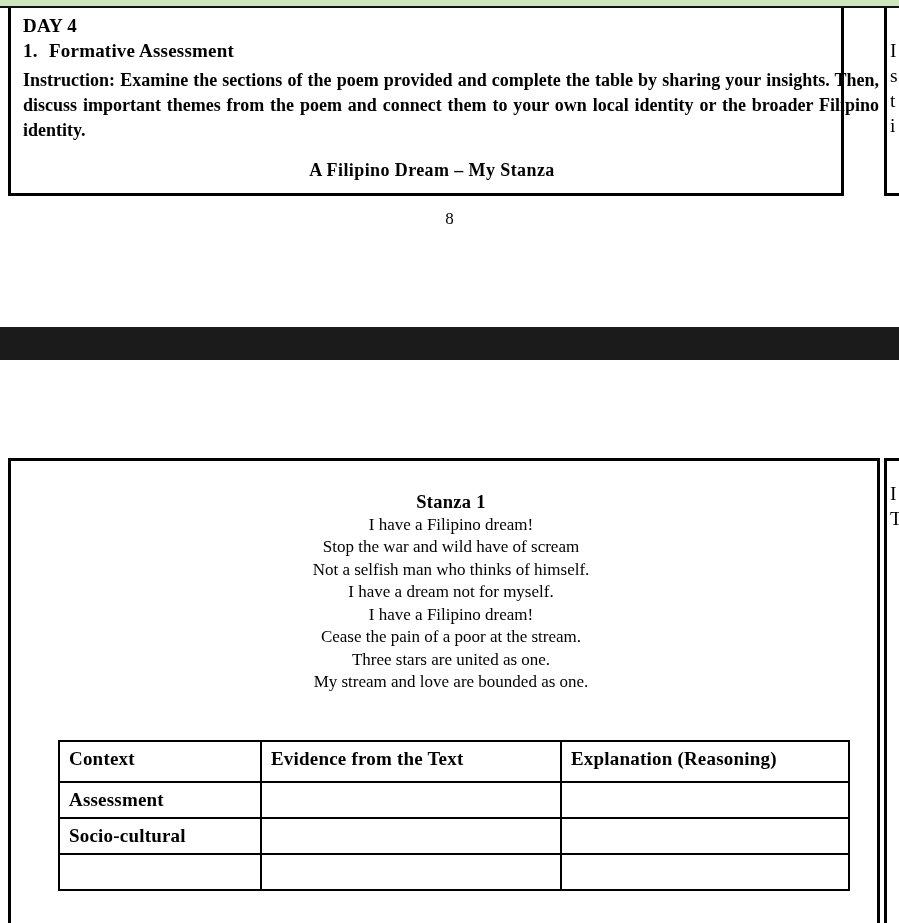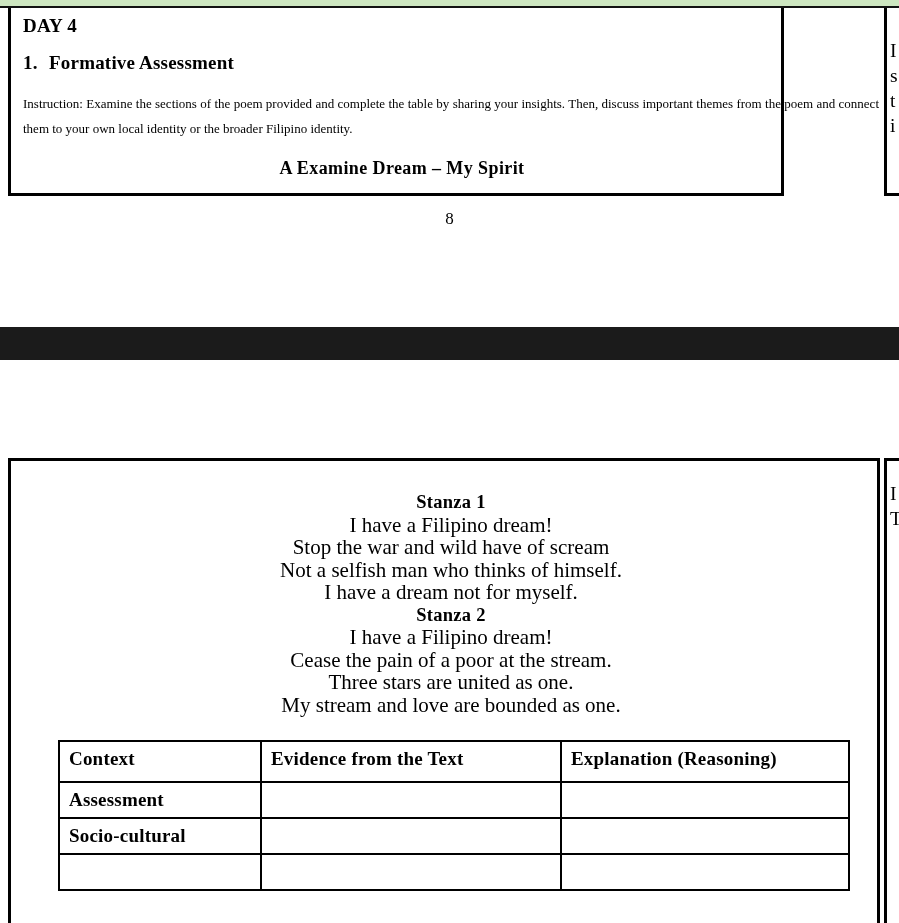--- a/index.html
+++ b/index.html
@@ -39,54 +39,54 @@
     position: absolute;
     left: 0;
     top: 8px;
     width: 899px;
     height: 190px;
   }
   .page1-cell {
     position: absolute;
     left: 8px;
     top: 0;
-    width: 776px;
+    width: 836px;
     height: 188px;
     border-left: 3px solid #000;
     border-bottom: 3px solid #000;
     border-right: 3px solid #000;
     box-sizing: border-box;
     background: #fff;
     padding: 6px 0 0 12px;
   }
   .day-label {
     font-family: "Liberation Serif", "DejaVu Serif", serif;
     font-weight: bold;
     font-size: 19px;
     line-height: 24px;
     letter-spacing: 0.2px;
   }
   .fa-heading {
     font-weight: bold;
     font-size: 19px;
     line-height: 25px;
     letter-spacing: 0.2px;
-    margin-top: 12px;
   }
   .fa-heading .num {
     display: inline-block;
     width: 26px;
   }
   .instruction {
-    font-size: 13px;
+    font-size: 18px;
     line-height: 25px;
     text-align: justify;
     text-justify: inter-word;
     width: 856px;
-    margin-top: 16px;
+    margin-top: 5px;
+    font-weight: bold;
   }
   .poem-title {
     text-align: center;
     font-weight: bold;
     font-size: 18px;
     letter-spacing: 0.4px;
     margin-top: 17px;
   }
 
   
@@ -171,21 +171,21 @@
     width: 800px;
     text-align: center;
   }
   .stanza-head {
     font-weight: bold;
     font-size: 18.5px;
     line-height: 22.5px;
     letter-spacing: 0.3px;
   }
   .poem-line {
-    font-size: 21px;
+    font-size: 17px;
     line-height: 22.5px;
   }
 
   
   .analysis-table {
     position: absolute;
     left: 47px;
     top: 279px;
     width: 790px;
     border-collapse: collapse;
@@ -225,21 +225,21 @@
 
   <div class="page1-cell">
     <div class="day-label">DAY 4</div>
 
     <div class="fa-heading">
       <span class="num">1.</span><span>Formative Assessment</span>
     </div>
 
     <div class="instruction">Instruction: Examine the sections of the poem provided and complete the table by sharing your insights. Then, discuss important themes from the poem and connect them to your own local identity or the broader Filipino identity.</div>
 
-    <div class="poem-title">A Examine Dream – My Spirit</div>
+    <div class="poem-title">A Filipino Dream – My Stanza</div>
   </div>
 
   <div class="page1-rightcol">
     <div class="clip-line">I</div>
     <div class="clip-line">s</div>
     <div class="clip-line">t</div>
     <div class="clip-line">i</div>
   </div>
 
 </div>
@@ -252,21 +252,20 @@
 
   <div class="page2-cell">
 
     <div class="poem">
       <div class="stanza-head">Stanza 1</div>
       <div class="poem-line">I have a Filipino dream!</div>
       <div class="poem-line">Stop the war and wild have of scream</div>
       <div class="poem-line">Not a selfish man who thinks of himself.</div>
       <div class="poem-line">I have a dream not for myself.</div>
 
-      <div class="stanza-head">Stanza 2</div>
       <div class="poem-line">I have a Filipino dream!</div>
       <div class="poem-line">Cease the pain of a poor at the stream.</div>
       <div class="poem-line">Three stars are united as one.</div>
       <div class="poem-line">My stream and love are bounded as one.</div>
     </div>
 
     <table class="analysis-table">
       <colgroup>
         <col class="col-a">
           <col class="col-b">

